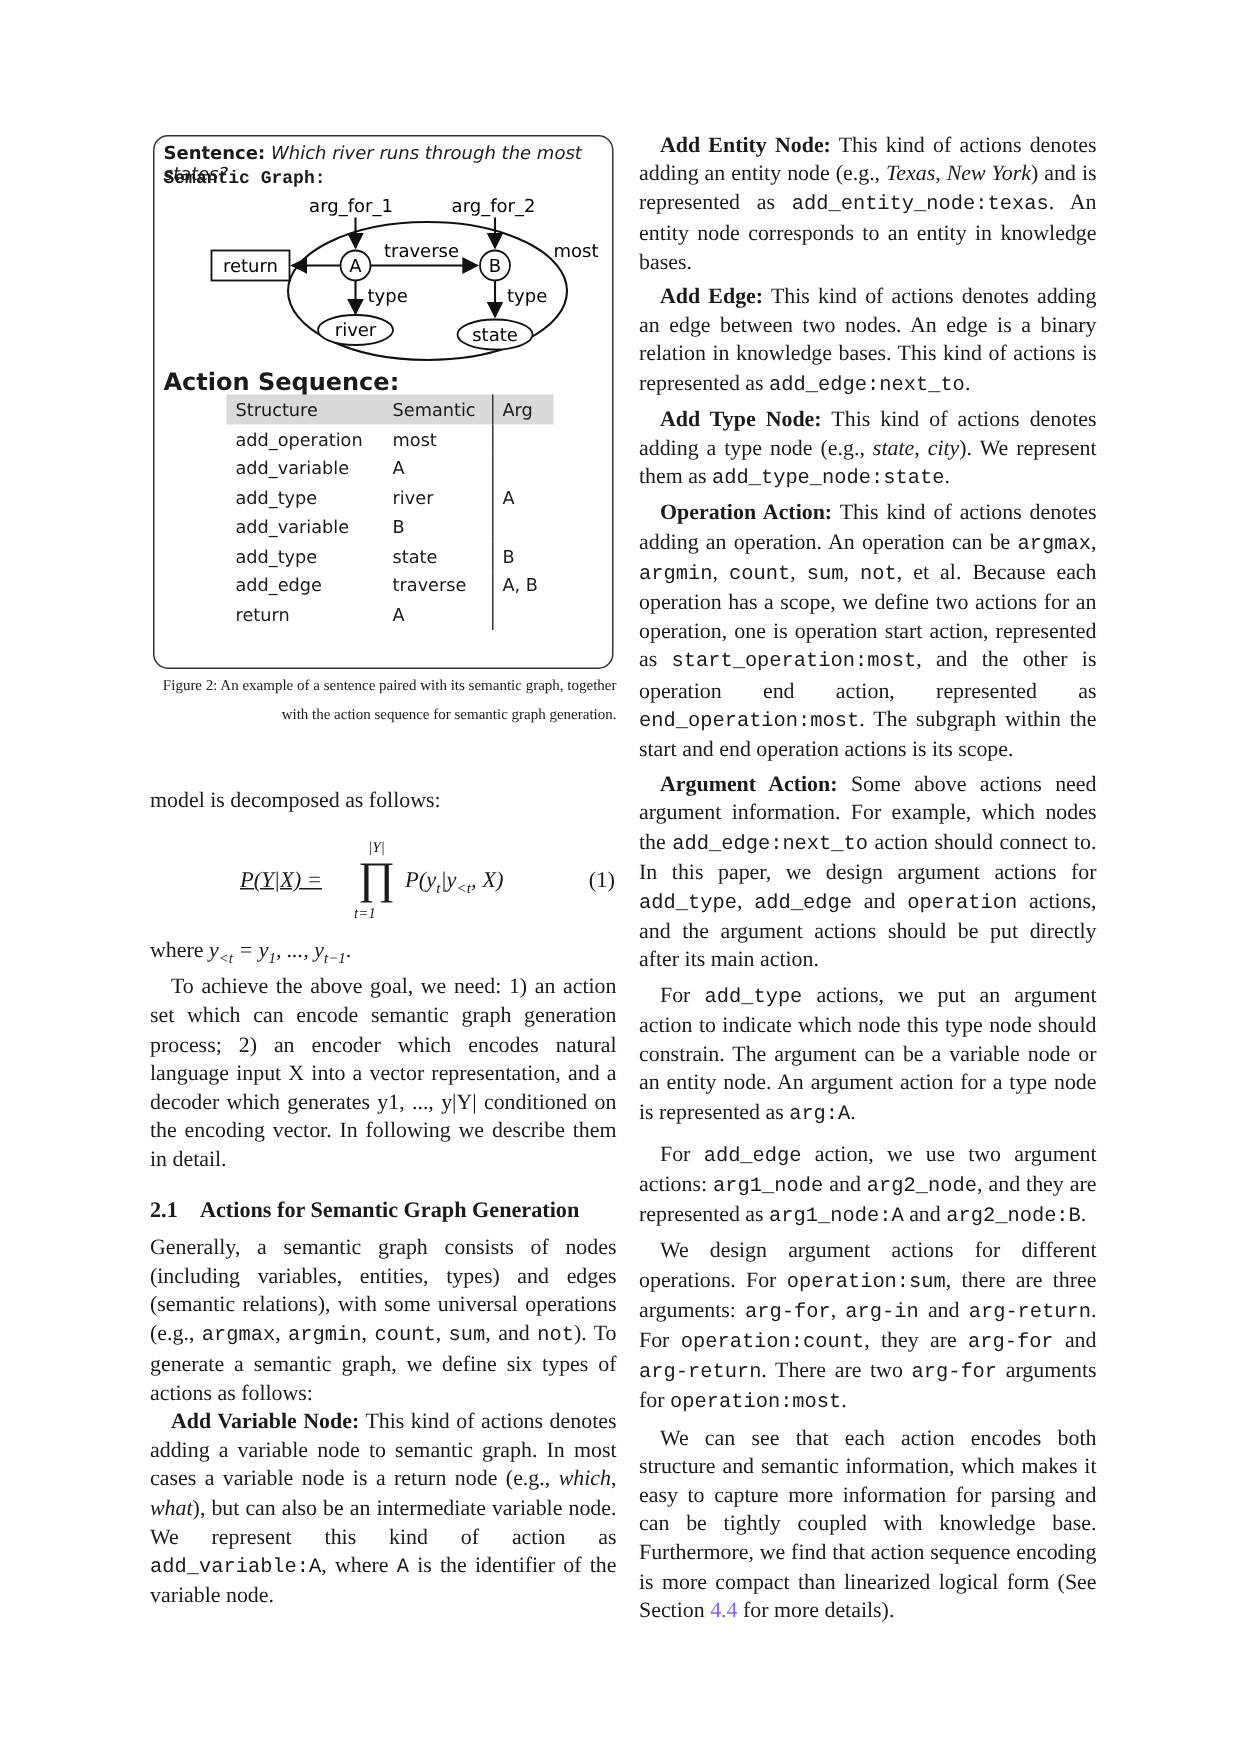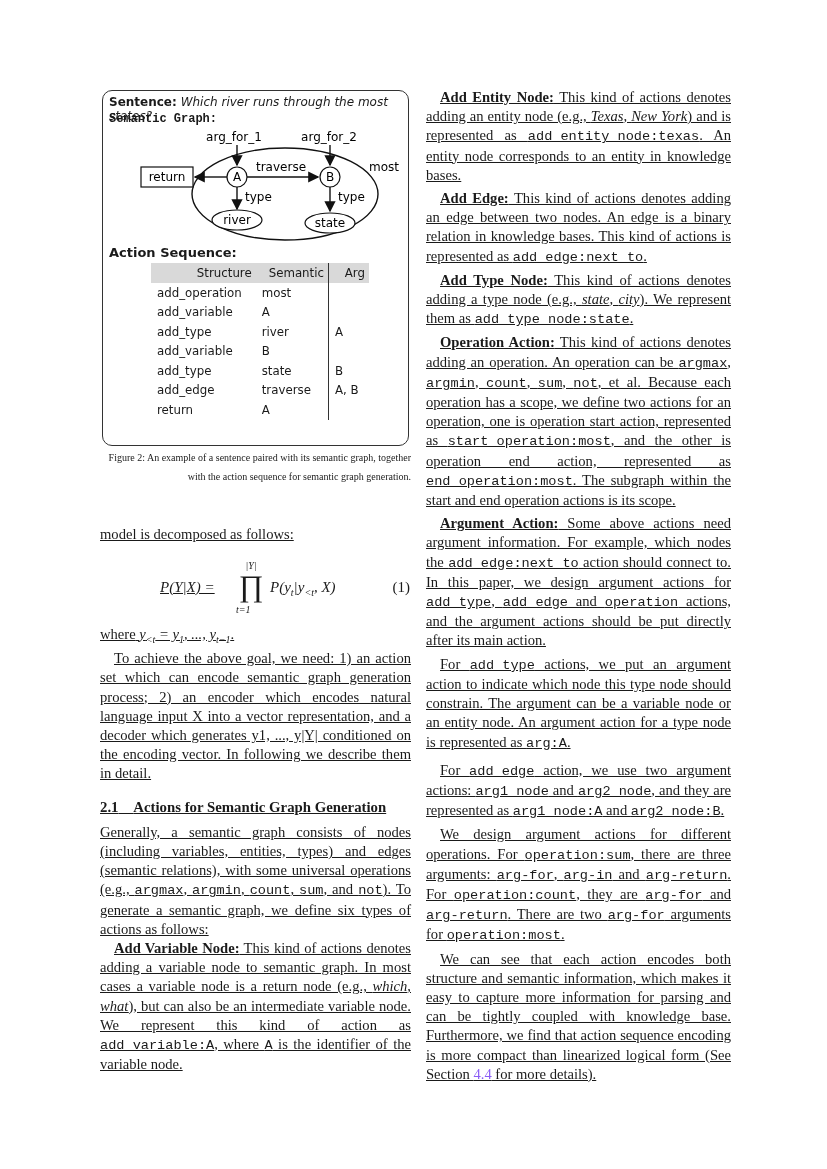--- a/index.html
+++ b/index.html
@@ -1,37 +1,37 @@
 <!DOCTYPE html>
 <html><head>
   <meta charset="utf-8">
   <style>
     html, body { margin:0; padding:0; background:#fff; }
     body { width:827px; height:1169px; position:relative; overflow:hidden;
            font-family:"Liberation Serif", serif; color:#1a1a1a; }
-    .col { position:absolute; font-size:14.6px; line-height:19.2px; text-align:justify;text-decoration:underline; }
+    .col { position:absolute; font-size:14.6px; line-height:19.2px; text-align:justify; }
     .left { left:100px; top:88px; width:311px; }
     .right { left:426px; top:88px; width:305px; }
     p { margin:0; }
     .ind { text-indent:14px; }
     .mono { font-family:"Liberation Mono", monospace; font-size:13.6px; }
     .b { font-weight:bold; }
     .i { font-style:italic; }
     a.ref { color:#8b5cf6; text-decoration:none; }
 
     
     .fig { position:absolute; left:102px; top:90px; width:307px; height:356px;
            border:1.5px solid #333; border-radius:10px; box-sizing:border-box;
            font-family:"DejaVu Sans", sans-serif; font-size:12px; }
     .fig .sent { position:absolute; left:6px; top:4px; font-size:12px; }
     .fig .sg { position:absolute; left:6px; top:21px; font-weight:bold; font-size:12px;font-family:Liberation Mono, monospace; }
-    .fig .asl { position:absolute; left:6px; top:154px; font-weight:bold; font-size:13px; }
+    .fig .asl { position:absolute; left:6px; top:154px; font-weight:bold; font-size:16px; }
     .fig svg { position:absolute; left:0; top:0; }
     .tbl { position:absolute; left:48px; top:172px; width:218px; border-collapse:collapse; font-size:11.8px; }
-    .tbl th { background:#d9d9d9; font-weight:normal; text-align:right; padding:1px 4px 1px 6px; height:18px; }
+    .tbl th { background:#d9d9d9; font-weight:normal; text-align:left; padding:1px 4px 1px 6px; height:18px; }
     .tbl td { padding:0 4px 0 6px; height:19.5px; }
     .tbl .argc { border-left:1px solid #333; width:30px; }
 
     .caption { position:absolute; left:100px; top:448px; width:311px; font-size:10px; line-height:19.2px; text-align:right; }
     .eq { position:absolute; left:160px; top:560px; width:250px; height:60px; font-size:15px; }
     .eqnum { position:absolute; right:0; top:18px; }
     .h2 { font-weight:bold; font-size:14.8px; }
   </style>
 </head>
 <body>

